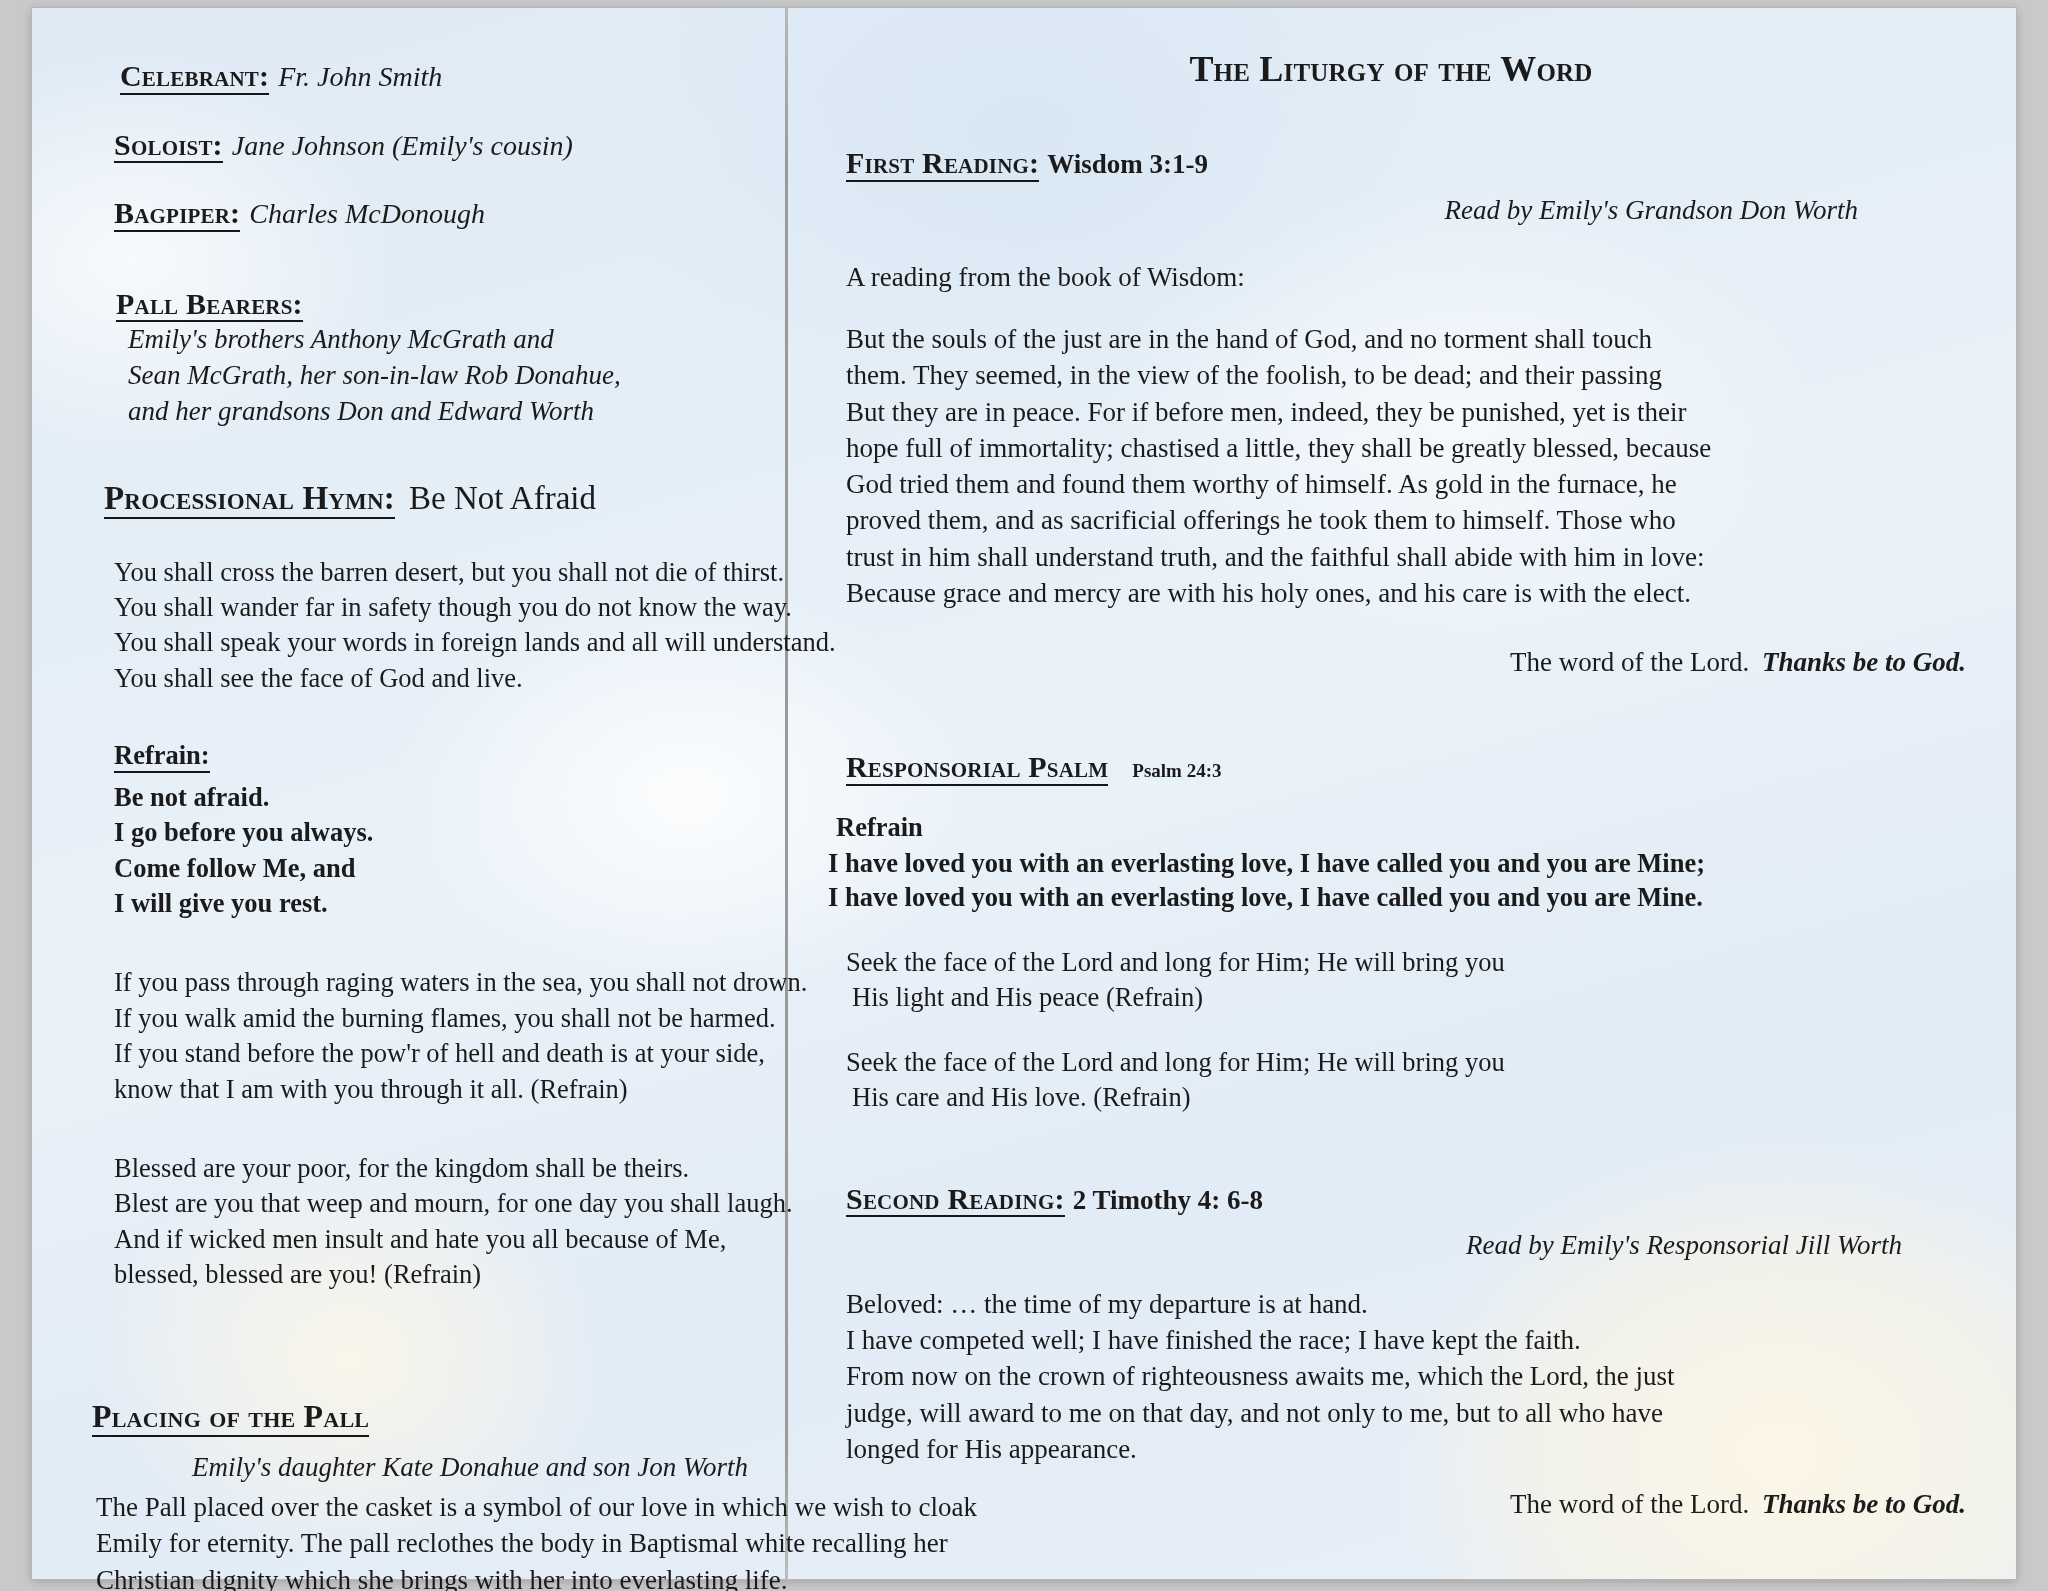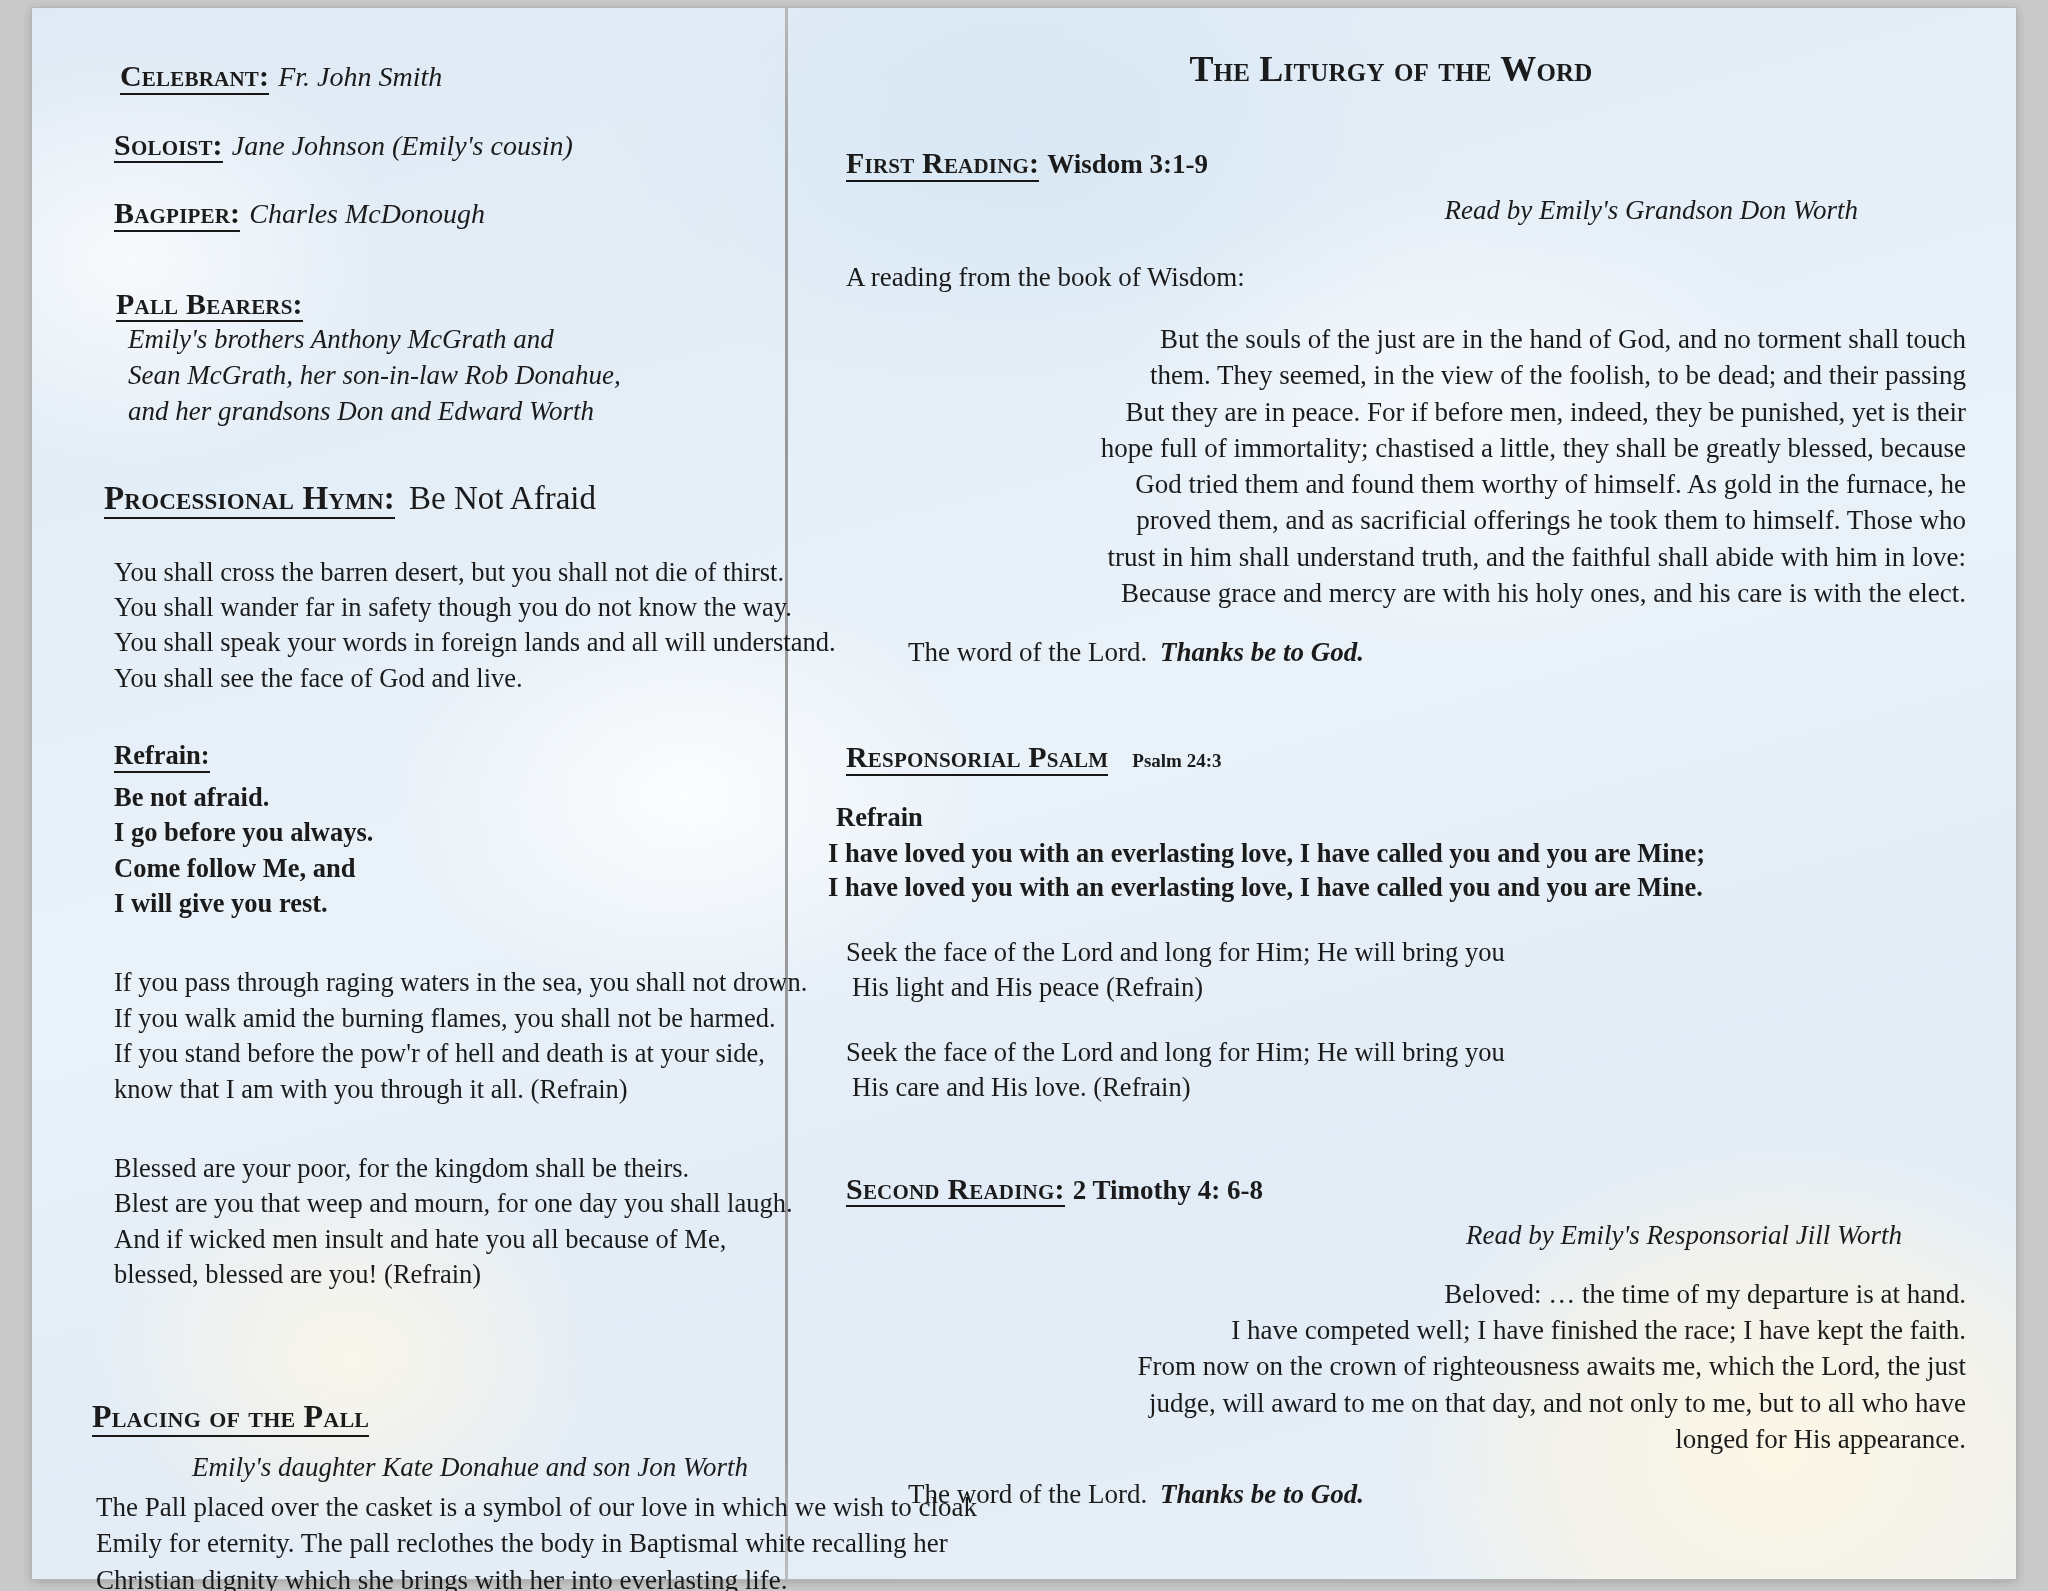--- a/index.html
+++ b/index.html
@@ -84,23 +84,23 @@
   .page-title{
     text-align:center;font-size:36px;margin:40px 0 0 0;
   }
   .rd-head{font-size:30px;margin:56px 0 0 0;}
   .rd-ref{font-size:27px;font-weight:700;margin-left:8px;font-variant:normal;}
   .rd-by{
     font-style:italic;font-size:27px;text-align:right;
     margin:12px 108px 0 0;line-height:1.2;
   }
   .rd-intro{font-size:27px;margin:36px 0 0 0;}
-  .rd-body{font-size:27px;line-height:1.345;margin:28px 0 0 0;text-align:right;}
+  .rd-body{font-size:27px;line-height:1.345;margin:28px 0 0 0;}
   .rd-body div{white-space:nowrap;}
-  .word-lord{font-size:27px;margin:26px 0 0 92px;}
+  .word-lord{font-size:27px;margin:36px 0 0 92px;text-align:right;}
 
   .psalm-head{font-size:30px;margin:72px 0 0 0;}
   .psalm-ref{font-size:19px;font-weight:700;margin-left:24px;font-variant:normal;}
   .psalm-refrain-lab{font-size:26.5px;font-weight:700;margin:26px 0 0 0;}
   .psalm-refrain{font-size:26.5px;font-weight:700;line-height:1.3;margin:3px 0 0 0;}
   .psalm-refrain div{white-space:nowrap;}
   .psalm-verse{font-size:26.5px;line-height:1.33;margin:30px 0 0 30px;}
   .psalm-verse div{white-space:nowrap;}
   .psalm-verse .ind{margin-left:6px;}
 </style>

